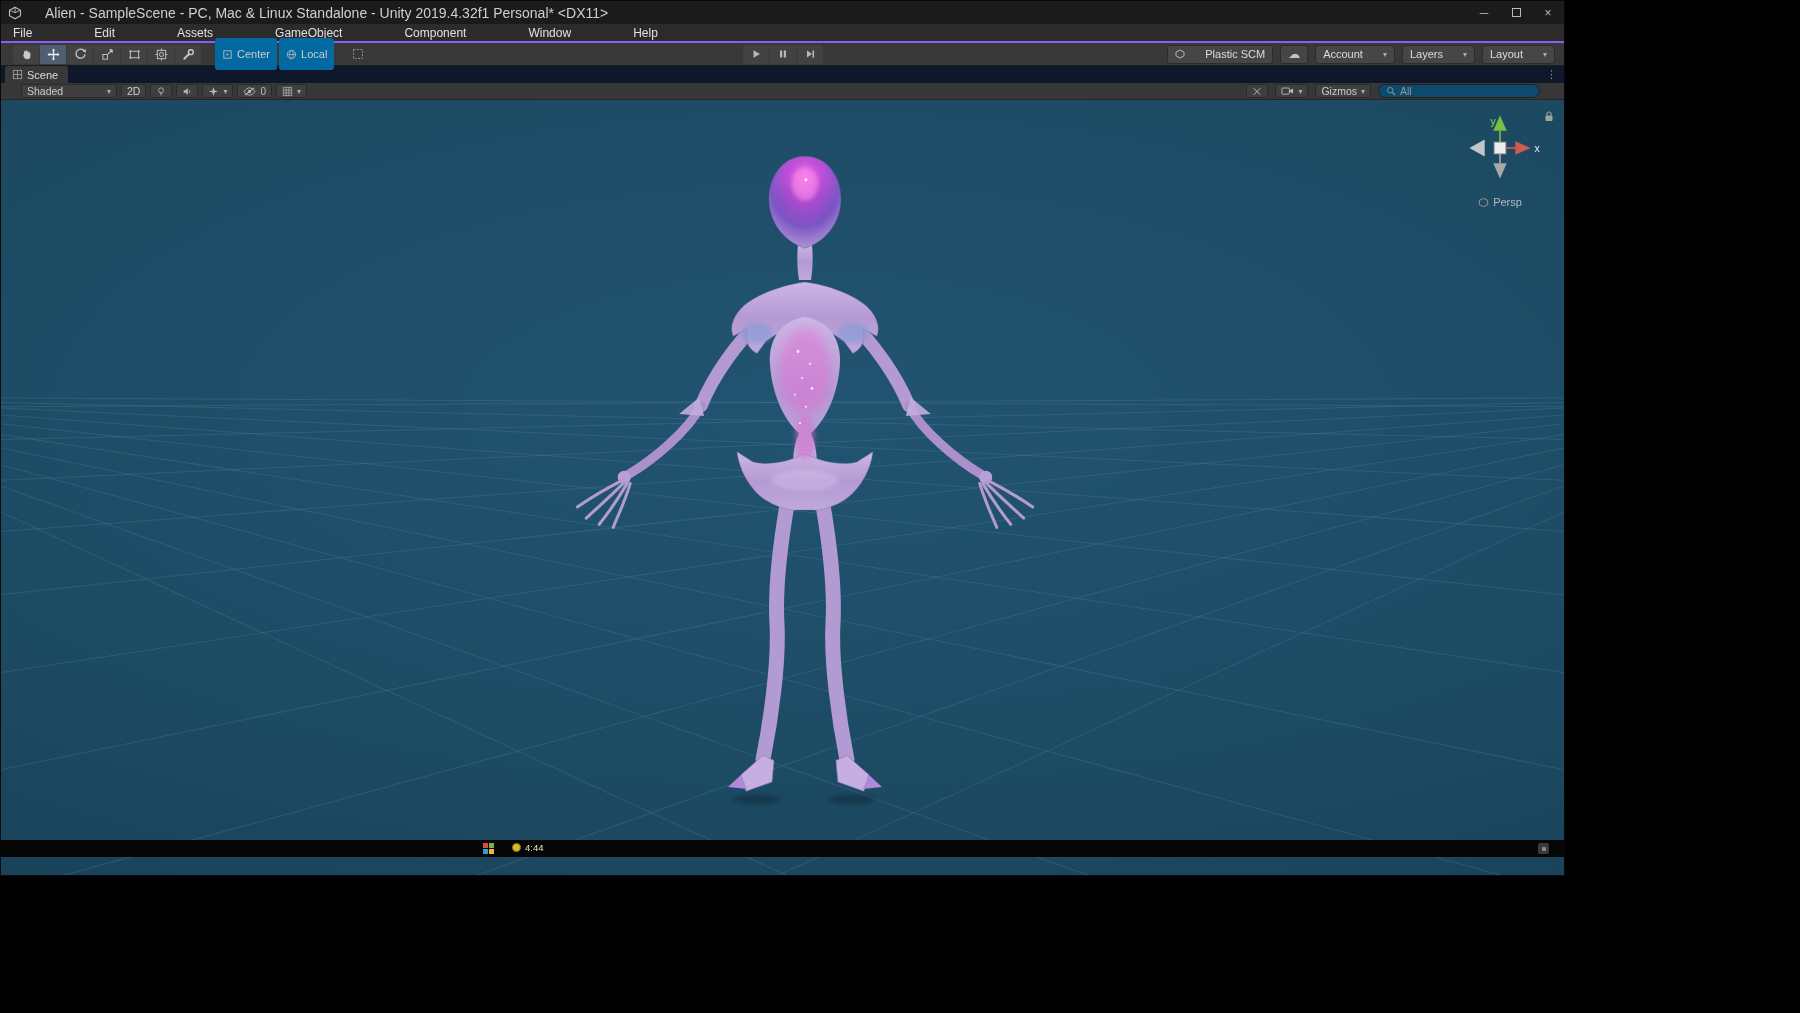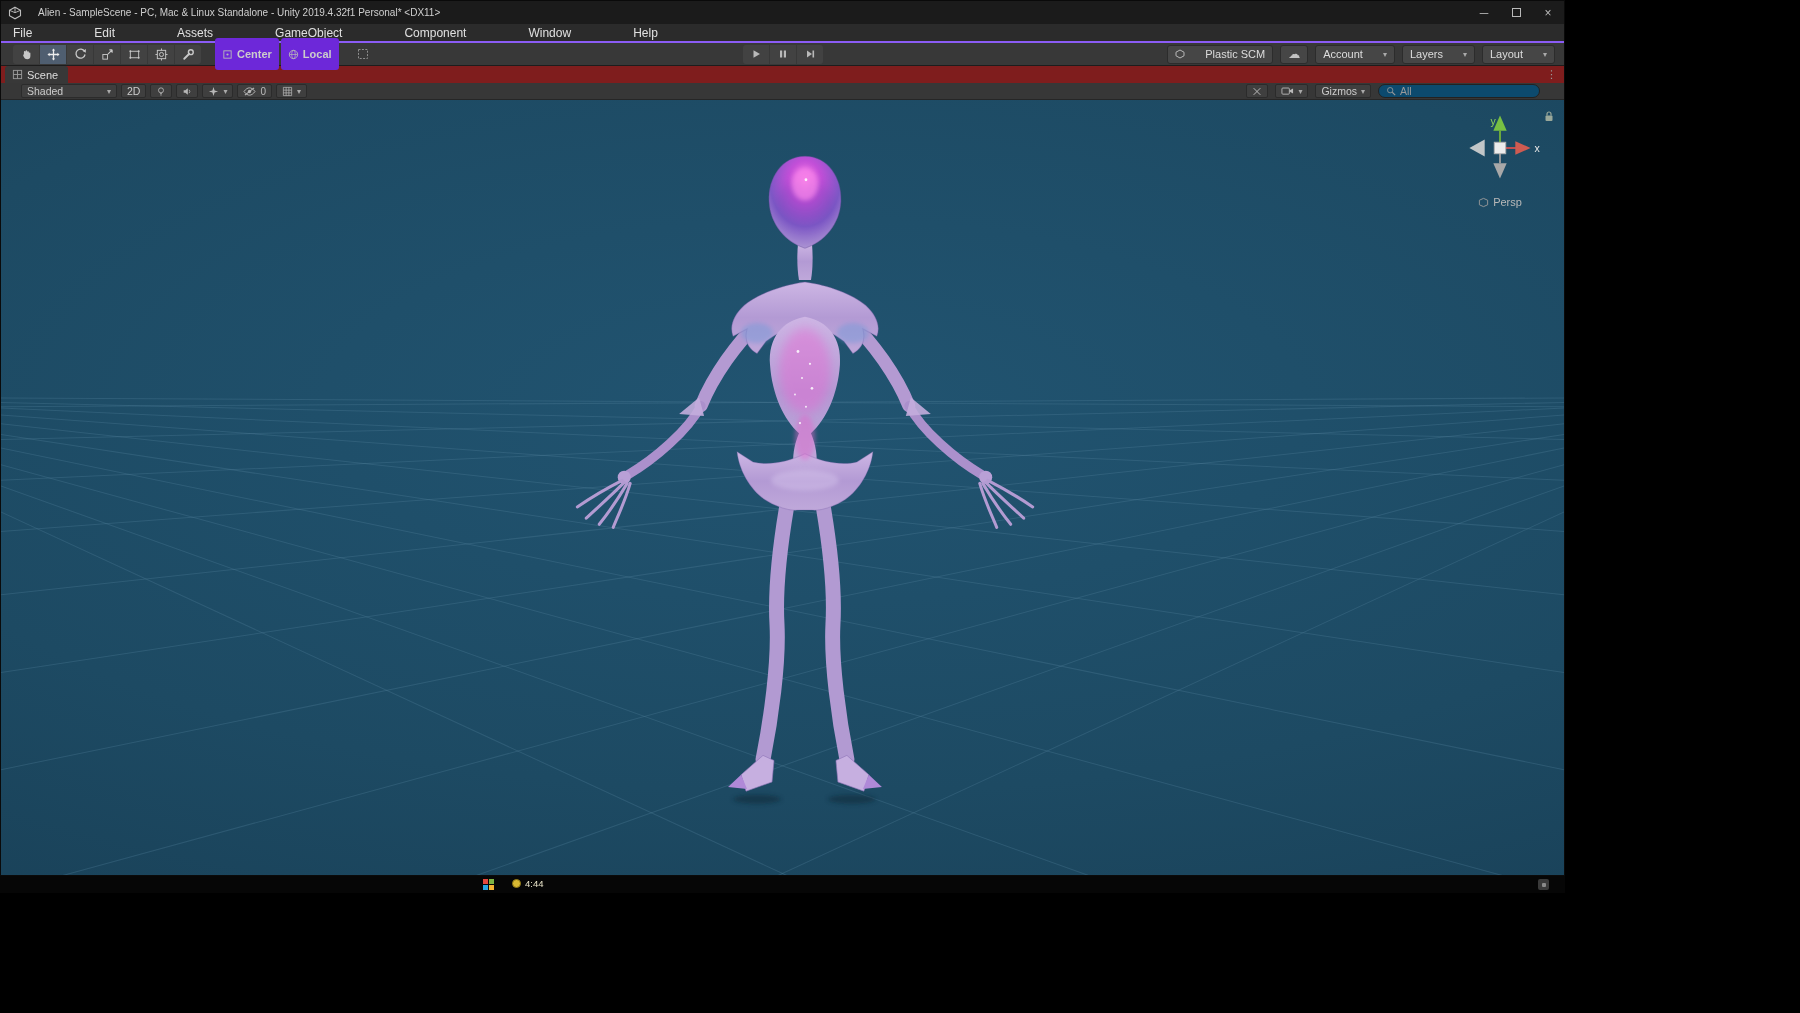--- a/index.html
+++ b/index.html
@@ -4,21 +4,21 @@
 <style>
   * { margin:0; padding:0; box-sizing:border-box; font-family:"Liberation Sans", sans-serif; }
   html,body { width:1800px; height:1013px; background:#000; overflow:hidden; position:relative; }
 
   .window { position:absolute; left:0; top:0; width:1565px; height:876px;
             background:#282828; display:flex; flex-direction:column; border:1px solid #0a0a0a; }
 
   
   .titlebar { height:23px; background:#1b1b1b; display:flex; align-items:center; flex:0 0 auto; }
   .titlebar .logo { width:14px; height:14px; margin-left:7px; }
-  .title-text { color:#cfcfcf; font-size:10px; margin-left:16px; white-space:nowrap; }
+  .title-text { color:#cfcfcf; font-size:14px; margin-left:23px; white-space:nowrap; }
   .win-controls { margin-left:auto; display:flex; height:100%; }
   .win-btn { width:32px; height:100%; display:flex; align-items:center; justify-content:center;
              color:#b9b9b9; font-size:12px; }
   .max-glyph { width:9px; height:9px; border:1px solid #b9b9b9; display:inline-block; }
 
   
   .menubar { height:19px; background:#2b2b2b; border-bottom:2px solid #8b5cf6;
              display:flex; align-items:center; padding-left:4px; flex:0 0 auto;gap:46px; }
   .menu-item { color:#e0e0e0; font-size:12px; padding:0 8px; height:100%;
                display:flex; align-items:center; }
@@ -26,34 +26,34 @@
   
   .toolbar { height:23px; background:#383838; border-bottom:1px solid #1d1d1d;
              display:flex; align-items:center; position:relative; flex:0 0 auto; }
   .tool-group { display:flex; gap:1px; margin-left:12px; }
   .tool-btn { width:26px; height:19px; background:#424242; display:flex;
               align-items:center; justify-content:center; }
   .tool-btn:first-child { border-radius:3px 0 0 3px; }
   .tool-btn:last-child  { border-radius:0 3px 3px 0; }
   .tool-btn.selected { background:#4f5e70; }
   .pill-group { display:flex; gap:2px; margin-left:14px; }
-  .pill-btn { height:19px; padding:16px 7px; background:#6d28d9; border-radius:3px;
-              display:flex; align-items:center; gap:4px; color:#cccccc; font-size:11px;font-weight:bold; }
+  .pill-btn { height:19px; padding:16px 7px; background:#0369a1; border-radius:3px;
+              display:flex; align-items:center; gap:4px; color:#cccccc; font-size:11px; }
   .snap-btn { margin-left:12px; width:24px; height:19px; display:flex; align-items:center;
               justify-content:center; background:#383838; border-radius:3px; }
   .play-group { position:absolute; left:50%; transform:translateX(-50%); display:flex; gap:1px; }
   .right-tools { margin-left:auto; display:flex; align-items:center; gap:7px; margin-right:9px; }
   .dd { height:19px; background:#464646; border:1px solid #2c2c2c; border-radius:3px;
         padding:0 7px; color:#dddddd; font-size:11px; display:flex; align-items:center; gap:20px; }
   .caret { font-size:8px; color:#aaaaaa; }
   .cloud-btn { width:28px; }
   .cloud-glyph { color:#c3c3c3; font-size:12px; }
 
   
-  .tabrow { height:17px; background:#7f1d1d; display:flex; align-items:flex-end; flex:0 0 auto; }
+  .tabrow { height:17px; background:#0f172a; display:flex; align-items:flex-end; flex:0 0 auto; }
   .tab { height:17px; margin-left:4px; background:#383838; border-radius:3px 3px 0 0;
          display:flex; align-items:center; gap:4px; padding:0 10px 0 7px;
          color:#dddddd; font-size:11px; }
   .tab-ellipsis { margin-left:auto; margin-right:7px; color:#9a9a9a; font-size:11px; align-self:center; }
 
   
   .scenebar { height:17px; background:#373737; border-bottom:1px solid #262626;
               display:flex; align-items:center; gap:4px; padding:0 20px; flex:0 0 auto; }
   .sbtn { height:14px; background:#3f3f3f; border:1px solid #2b2b2b; border-radius:2px;
           color:#cccccc; font-size:10.5px; display:flex; align-items:center; gap:4px; padding:0 5px; }
@@ -84,21 +84,21 @@
   .gizmo-wrap { position:absolute; right:16px; top:4px; width:96px; text-align:center; }
   .persp-row { display:flex; align-items:center; justify-content:center; gap:4px; margin-top:0px; }
   .persp-label { color:#b8b8b8; font-size:11px; }
   .padlock { position:absolute; right:10px; top:10px; }
   .lighting-bar { position:absolute; left:0; right:0; bottom:0; height:18px;
                   background:rgba(13,30,42,0.92); display:flex; align-items:center;
                   justify-content:flex-end; padding-right:26px; }
   .lighting-text { color:#c9c9c9; font-size:11px; }
 
   
-  .taskbar { position:absolute; left:0; top:876px; width:1565px; height:17px; background:#060606; }
+  .taskbar { position:absolute; left:0; top:840px; width:1565px; height:17px; background:#060606; }
   .tb-app { position:absolute; left:483px; top:3px; width:11px; height:11px;
             display:grid; grid-template-columns:5px 5px; grid-template-rows:5px 5px; gap:1px; }
   .tb-app span { display:block; }
   .tb-clock { position:absolute; left:512px; top:2px; display:flex; align-items:center; gap:4px; }
   .coin { width:9px; height:9px; border-radius:50%; background:#d9b932; border:1px solid #8f7714; }
   .tb-clock-text { color:#e8e3c8; font-size:9.5px; }
   .tb-tray { position:absolute; right:16px; top:3px; width:11px; height:11px; background:#3a3a3a;
              border-radius:2px; display:flex; align-items:center; justify-content:center; }
   .tb-tray i { width:4px; height:4px; background:#8a8a8a; border-radius:1px; }
 </style>

